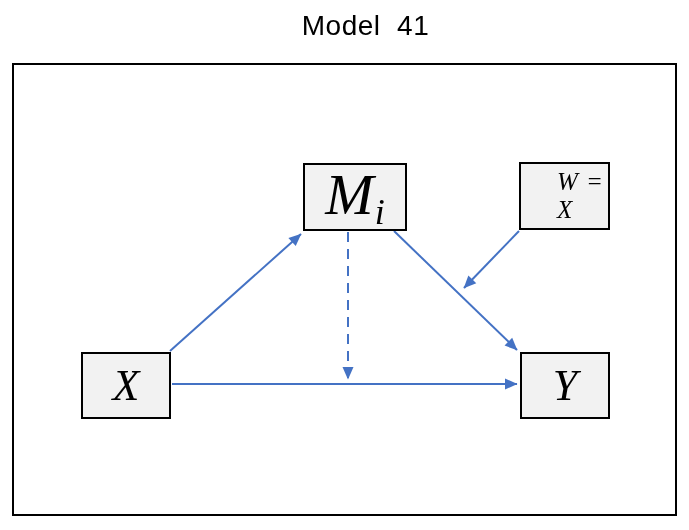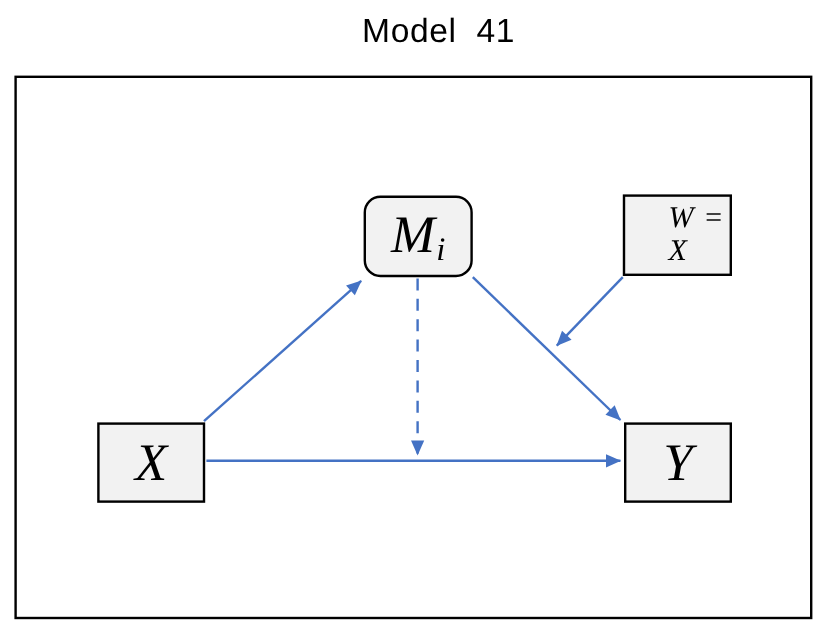--- a/index.html
+++ b/index.html
@@ -52,21 +52,21 @@
     background: #f2f2f2;
     border: 2px solid #000000;
     box-sizing: border-box;
     display: flex;
     align-items: center;
     justify-content: center;
     font-family: "Liberation Serif", serif;
     font-style: italic;
     color: #000000;
   }
-  .node-m { left: 303px; top: 163px; width: 91px; height: 68px; font-size: 44px; border-radius: 14px; }
+  .node-m { left: 303px; top: 163px; width: 104px; height: 68px; font-size: 58px; }
   .node-w { left: 519px; top: 162px; width: 91px; height: 68px; font-size: 25px; letter-spacing: 1px; padding-left: 36px; }
   .node-x { left: 81px;  top: 352px; width: 90px; height: 67px; font-size: 44px; }
   .node-y { left: 520px; top: 352px; width: 90px; height: 67px; font-size: 44px; }
   .sub {
     font-size: 0.62em;
     vertical-align: -0.28em;
     margin-left: 1px;
   }
 </style>
 </head>

